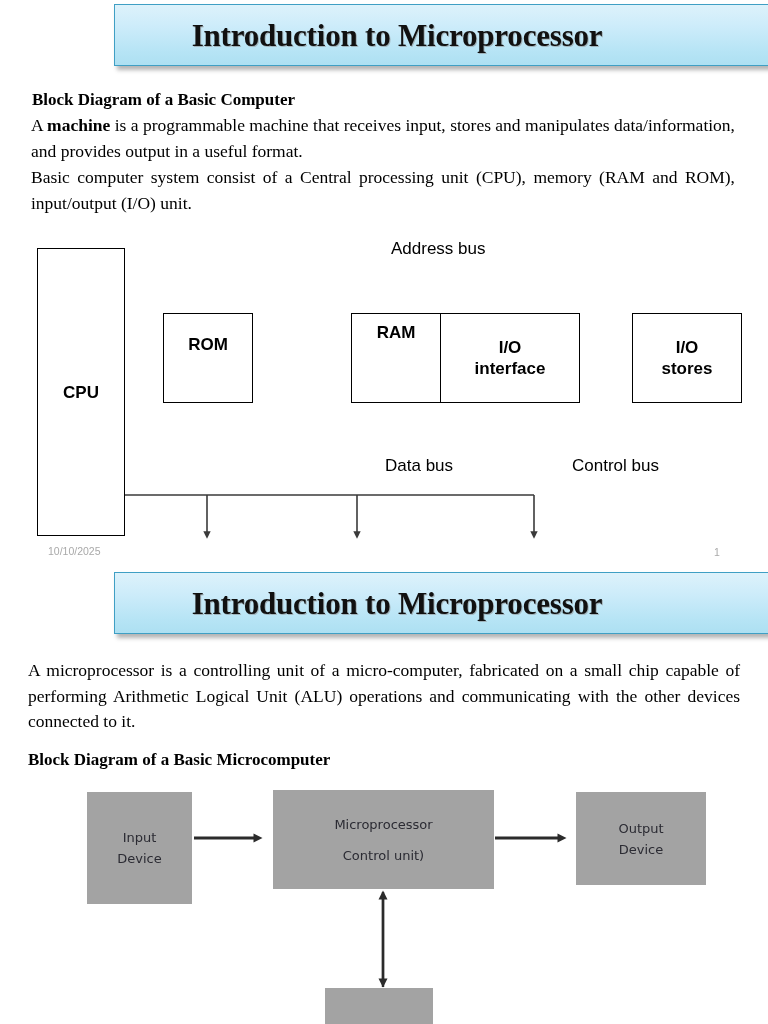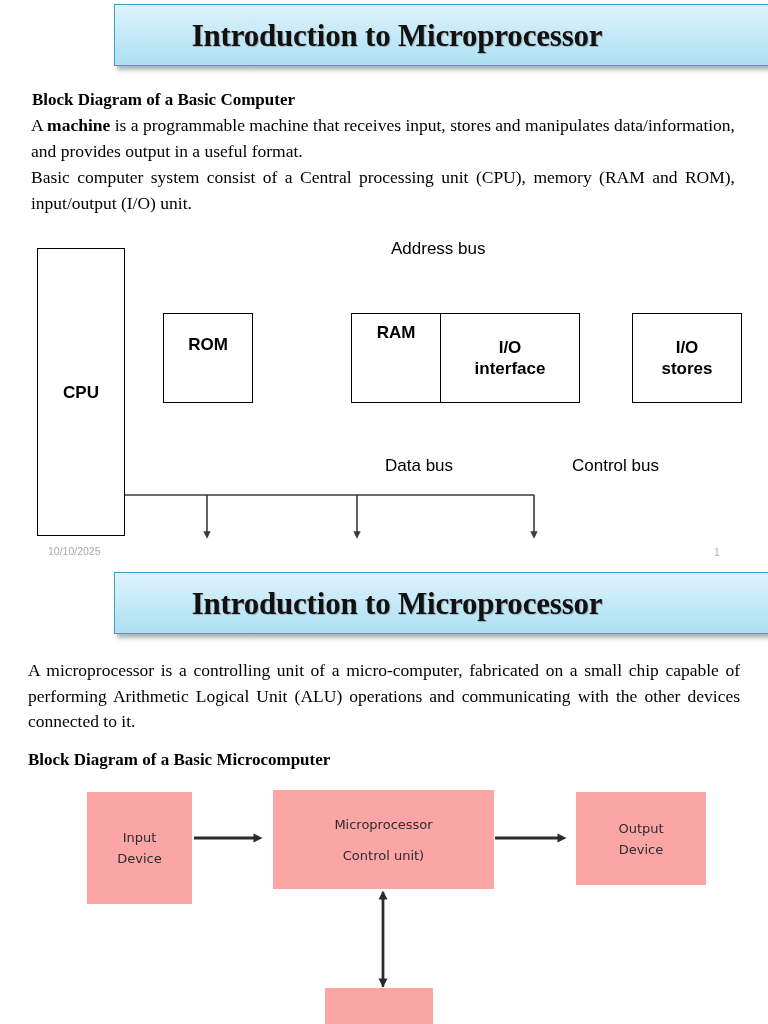--- a/index.html
+++ b/index.html
@@ -131,21 +131,21 @@
   
   #diagram-2 {
     position: absolute;
     left: 0;
     top: 212px;
     width: 768px;
     height: 244px;
   }
   .gbox {
     position: absolute;
-    background: #fca5a5;
+    background: #a3a3a3;
     border: none;
     box-sizing: border-box;
     display: flex;
     flex-direction: column;
     align-items: center;
     justify-content: center;
     text-align: center;
     font-family: "DejaVu Sans", sans-serif;
     font-size: 13px;
     line-height: 21px;

